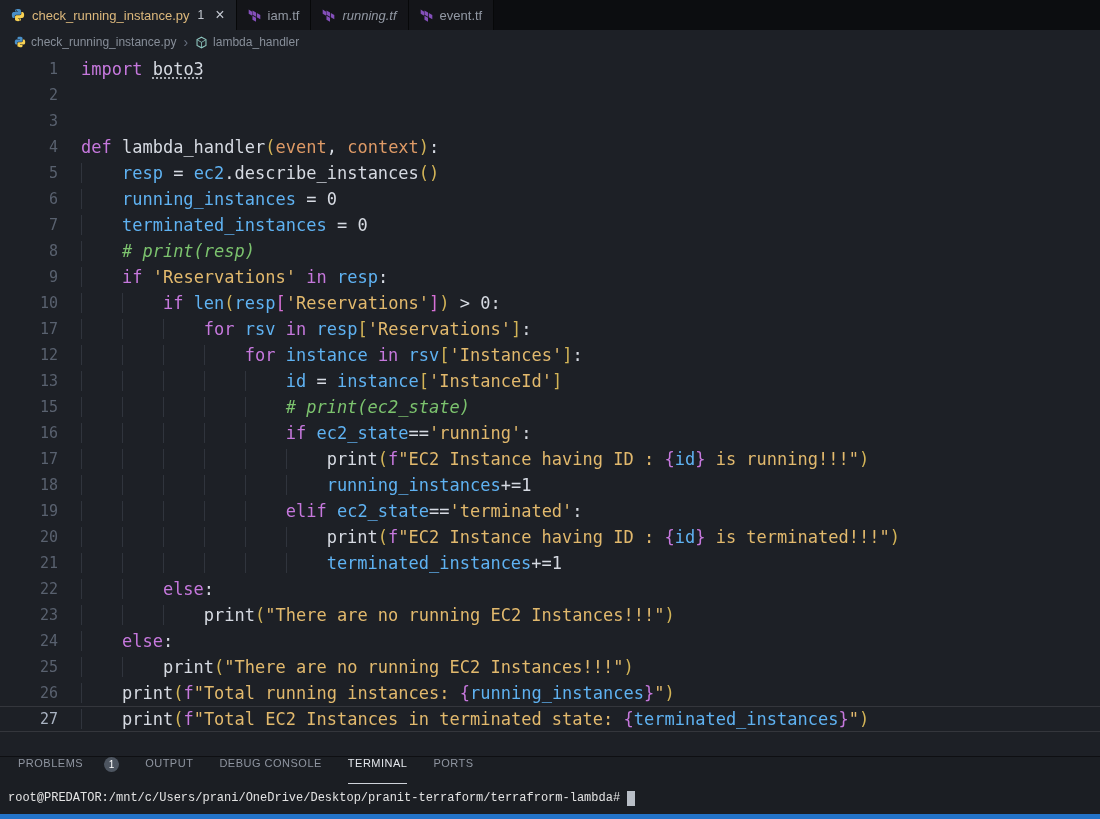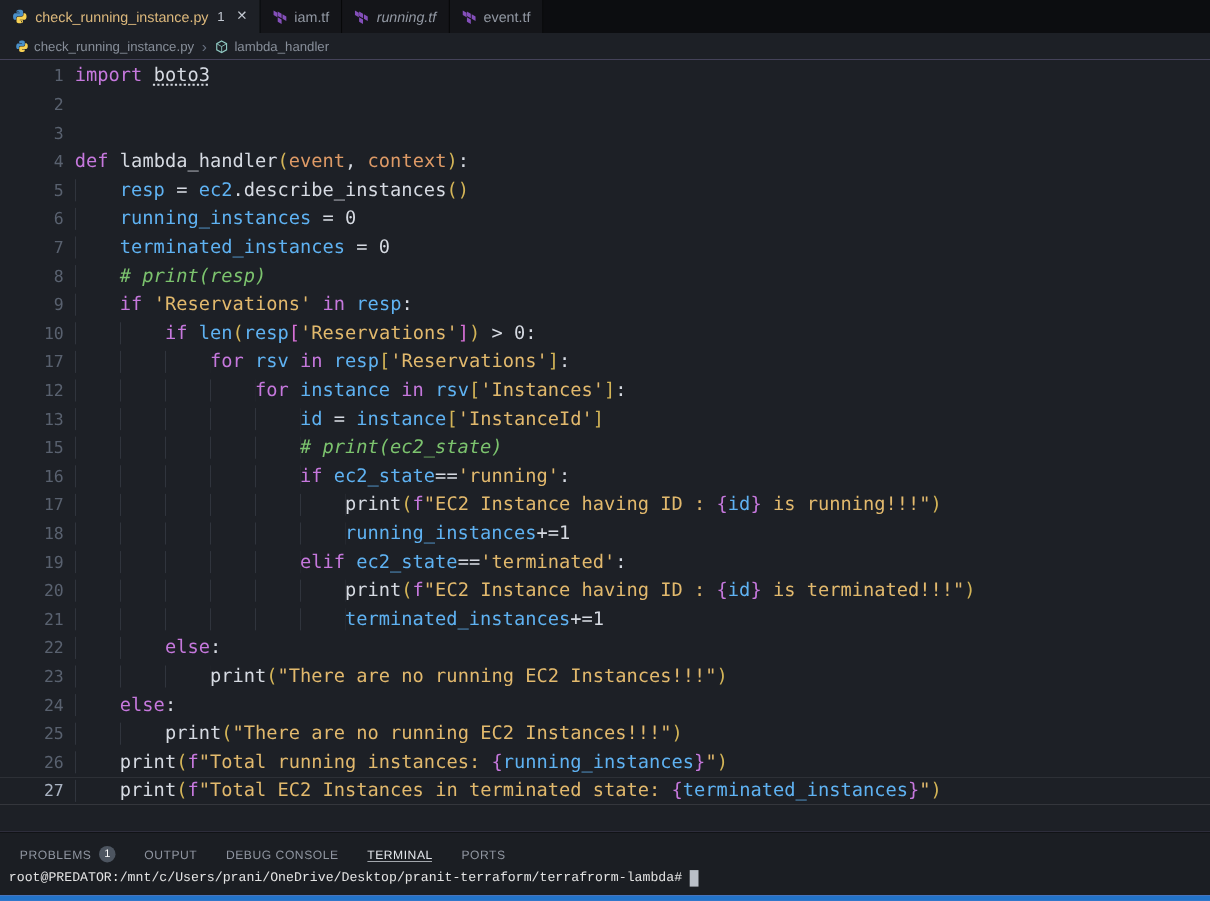--- a/index.html
+++ b/index.html
@@ -1,17 +1,17 @@
 <!DOCTYPE html>
 <html><head>
 <meta charset="utf-8">
 <style>
   *{box-sizing:border-box;margin:0;padding:0}
   html,body{width:1100px;height:819px;overflow:hidden;background:#0b0c0f;font-family:"Liberation Sans",sans-serif}
-  .window{display:flex;flex-direction:column;width:1100px;height:819px;background:#c4b5fd}
+  .window{display:flex;flex-direction:column;width:1100px;height:819px;background:#b91c1c}
 
   
   .tabbar{height:30px;background:#0c0d10;display:flex;align-items:stretch;flex-shrink:0}
   .tab{display:flex;align-items:center;gap:7px;padding:0 11px;background:#141519;color:#9298a3;
        font-size:13px;border-right:1px solid #070809;cursor:pointer;white-space:nowrap}
   .tab.active{background:#1d2026;color:#dcb87c}
   .tab.italic .tab-label{font-style:italic}
   .tab-label{line-height:1}
   .tab-count{color:#c3c8d1;font-size:12px;margin-left:1px}
   .tab-close{color:#c3c8d1;font-size:16px;margin-left:4px;line-height:1}
@@ -23,40 +23,40 @@
   .crumb{display:flex;align-items:center;gap:5px;cursor:pointer}
   .crumb-sep{color:#687080;font-size:14px;line-height:1}
   .crumb-icon{display:flex;align-items:center}
 
   
   .editor{flex:1;padding-top:2px;overflow:hidden;background:#1d2026}
   .line{display:flex;height:26px;line-height:26px;font-family:"DejaVu Sans Mono",monospace;font-size:17px}
   .line.cur{box-shadow:inset 0 1px 0 rgba(255,255,255,.10), inset 0 -1px 0 rgba(255,255,255,.10)}
   .line.cur .ln{color:#aab3c2}
   .ln{width:58px;flex-shrink:0;text-align:right;color:#59616f;font-size:15px;user-select:none;cursor:pointer}
-  .code{white-space:pre;margin-left:10px}
+  .code{white-space:pre;margin-left:23px}
 
   .tk-k{color:#c678dd}
   .tk-s{color:#e2b96d}
   .tk-c{color:#7cc36e;font-style:italic}
   .tk-v{color:#5fb2f2}
   .tk-w{color:#d6dae2}
   .tk-num{color:#d6dae2}
   .tk-p{color:#de9a66}
   .tk-m{color:#e0bb7b}
   .tk-b1{color:#d3b457}
   .tk-b2{color:#d670d6}
   .tk-u{color:#d6dae2;text-decoration:underline;text-decoration-style:dotted;text-underline-offset:3px}
   .tk-i{background:repeating-linear-gradient(to right,rgba(135,145,165,.18) 0 1px,transparent 1px 4ch)}
 
   
   .panel{flex-shrink:0;border-top:1px solid #0e0f12;background:#1b1e23}
   .panel-tabs{height:27px;display:flex;align-items:stretch;gap:26px;padding:0 18px;font-size:11px;
               letter-spacing:.5px;color:#8f95a0}
-  .panel-tab{display:flex;align-items:flex-end;gap:7px;cursor:pointer}
+  .panel-tab{display:flex;align-items:flex-start;gap:21px;cursor:pointer}
   .panel-tab.active{color:#e4e7ec;box-shadow:inset 0 -1px 0 #cfd3da}
   .panel-badge{width:15px;height:15px;border-radius:50%;background:#4d5560;color:#fff;font-size:10px;
                display:flex;align-items:center;justify-content:center;letter-spacing:0}
   .terminal{height:30px;padding:7px 0 0 8px;font-family:Liberation Mono, monospace;font-size:12px;
             color:#e3e3e3;display:flex;align-items:flex-start;cursor:text}
   .cursor{display:inline-block;width:8px;height:15px;background:#b9bfc7;margin-left:7px}
   .status-edge{height:5px;flex-shrink:0}
 </style>
 </head>
 <body>

